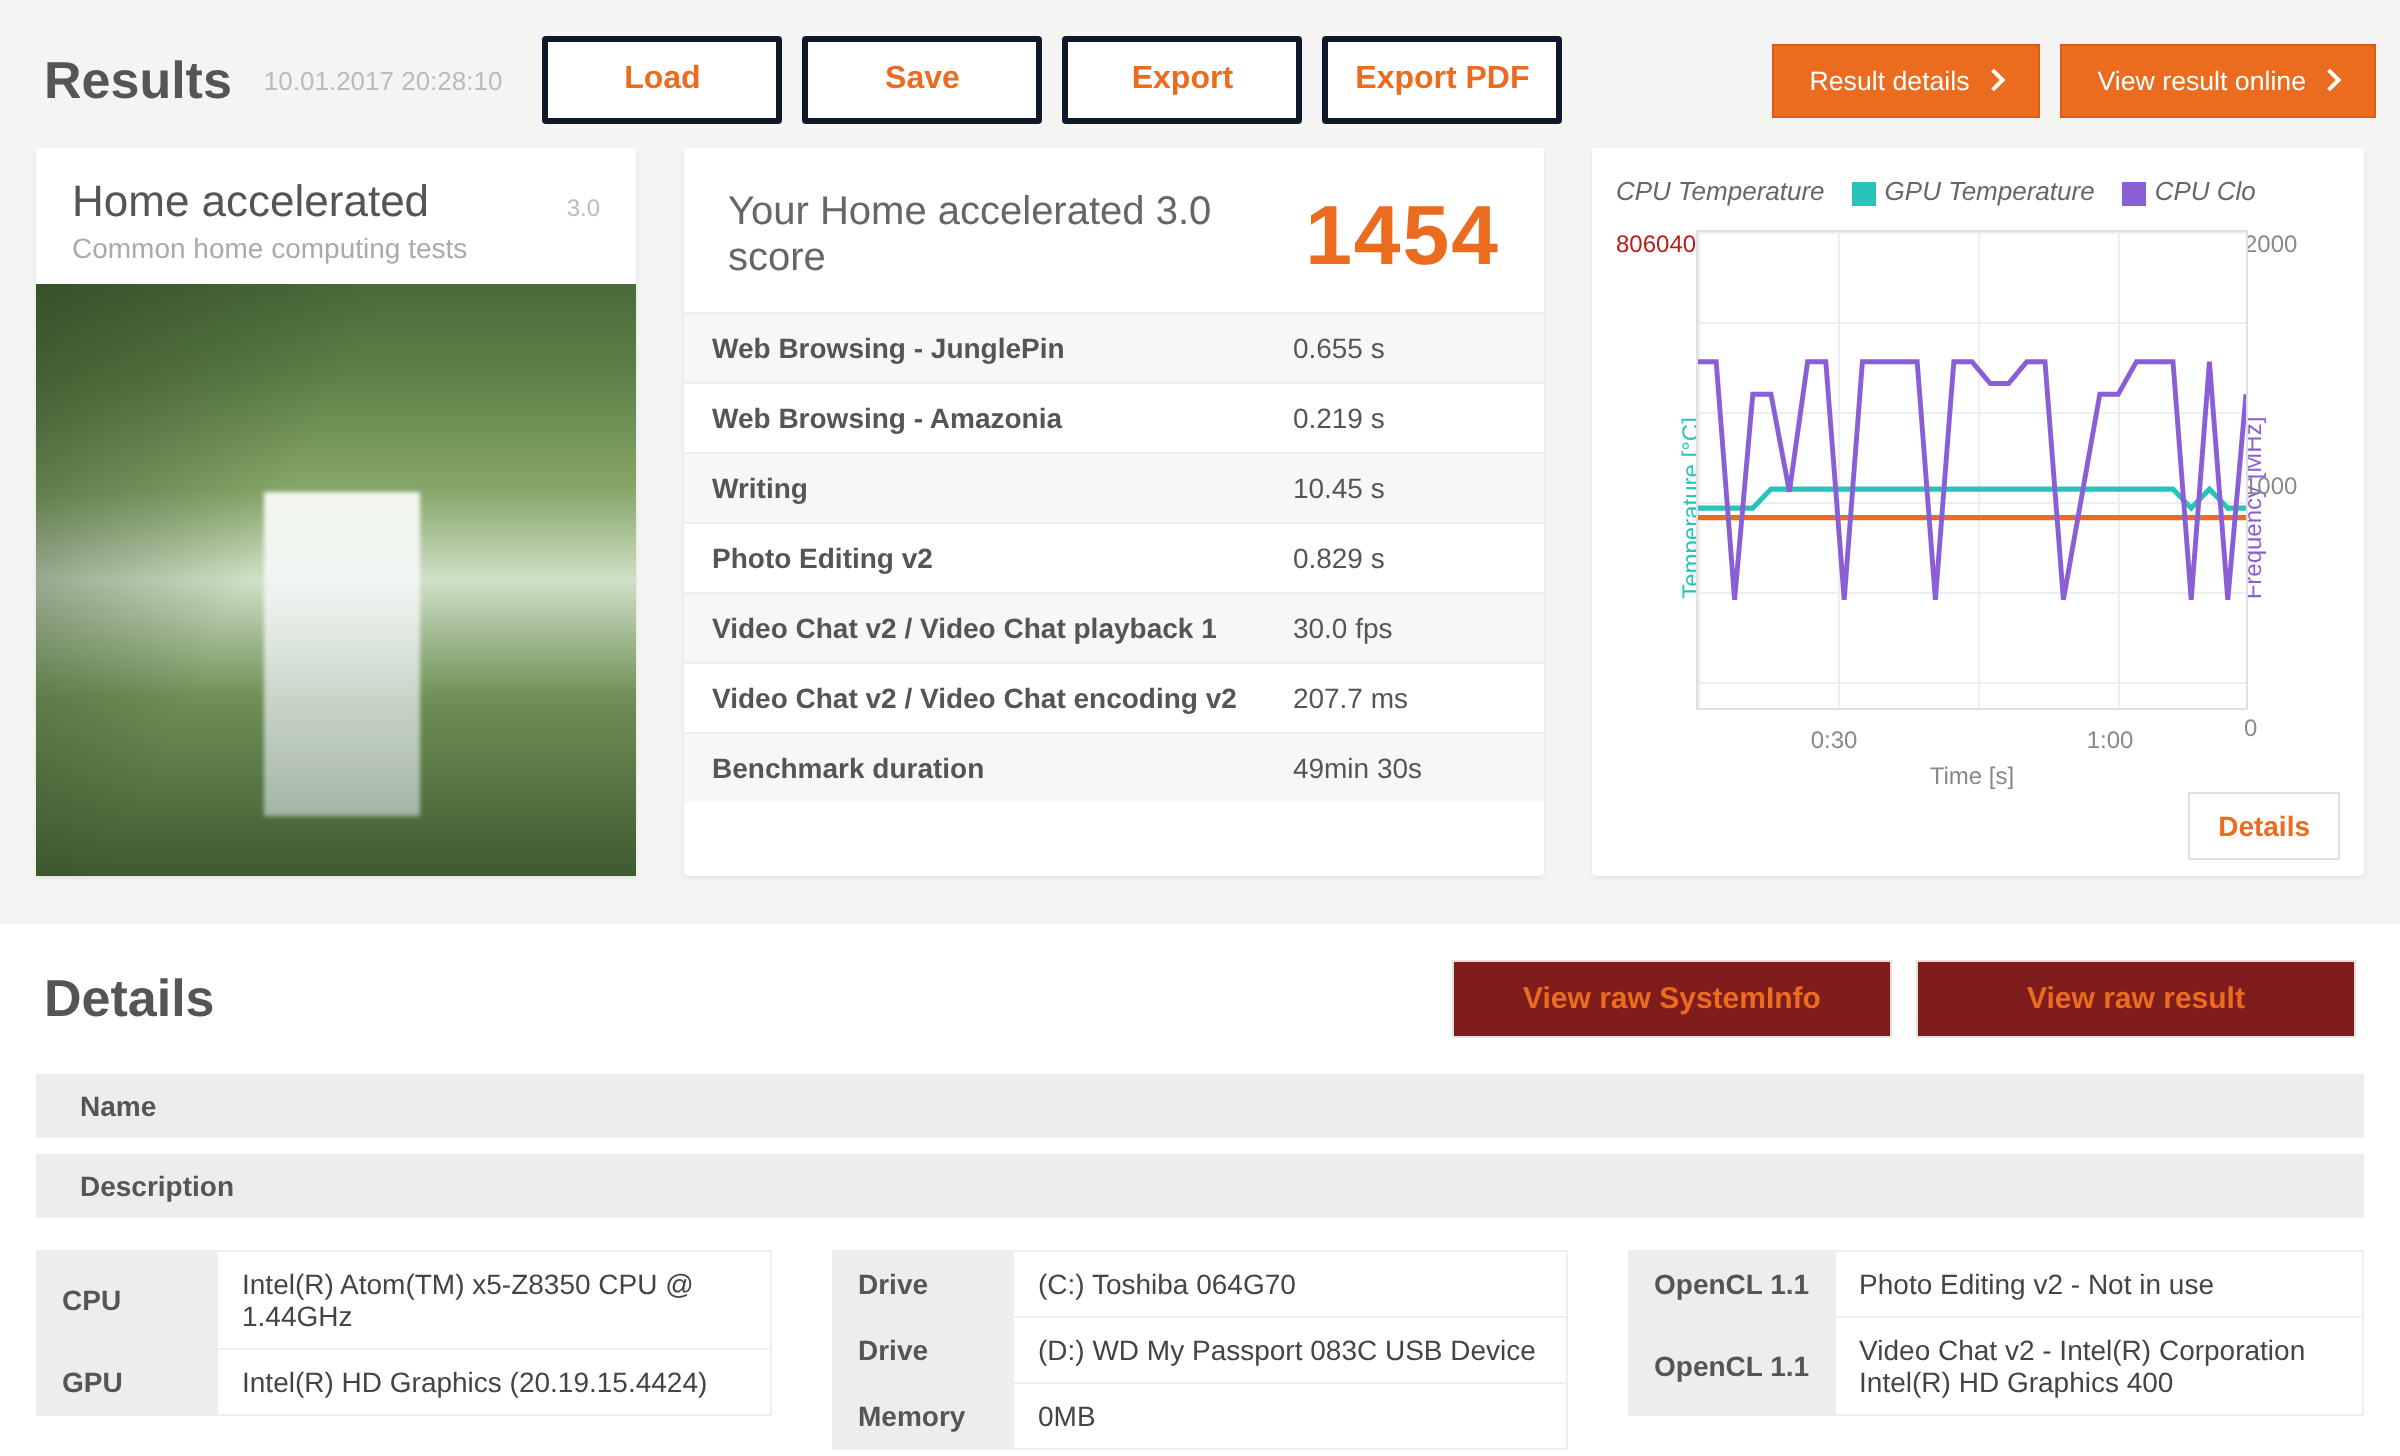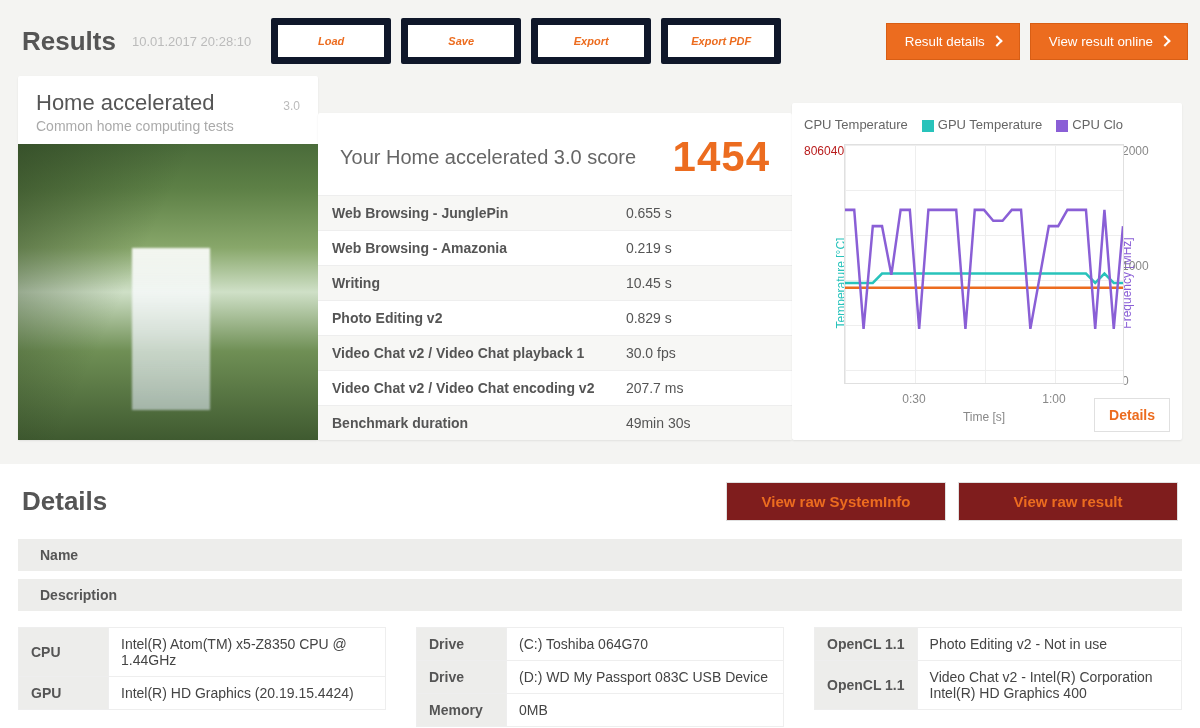--- a/index.html
+++ b/index.html
@@ -1,24 +1,24 @@
 <!DOCTYPE html>
 <html><head>
 <meta charset="utf-8">
 <style>
   * { box-sizing: border-box; margin: 0; padding: 0; font-family: "Segoe UI", Arial, sans-serif; }
   body { background: #f4f4f2; color: #444; width: 1200px; }
   .header-bar { display: flex; align-items: center; padding: 18px 12px 12px 22px; gap: 10px; }
   .header-title { font-size: 26px; font-weight: 600; color: #555; margin-right: 6px; }
   .header-ts { font-size: 13px; color: #bbb; margin-right: 10px; }
-  .btn { border: 7px solid #0f172a; background: #fff; color: #ec6c1f; font-weight: 600; font-size: 11px; padding: 10px 0; min-width: 120px; text-align: center; cursor: pointer; border-radius: 2px; font-style: italic; }
+  .btn { border: 3px solid #0f172a; background: #fff; color: #ec6c1f; font-weight: 600; font-size: 16px; padding: 10px 0; min-width: 120px; text-align: center; cursor: pointer; border-radius: 2px; }
   .btn-orange { background: #ec6c1f; color: #fff; border: 1px solid #d85e15; display: inline-flex; align-items: center; justify-content: center; gap: 8px; padding: 10px 18px; min-width: auto; }
   .chev { display:inline-block; width:8px; height:8px; border-top:2px solid #fff; border-right:2px solid #fff; transform:rotate(45deg); }
   .spacer { flex: 1; }
-  .top-row { display: flex; padding: 0 18px; gap: 0; align-items: flex-end; }
+  .top-row { display: flex; padding: 0 18px; gap: 24px; }
   .card { background: #fff; border-radius: 2px; box-shadow: 0 1px 2px rgba(0,0,0,0.08); }
   .left-col { width: 300px; }
   .left-head { padding: 14px 18px 10px; }
   .left-title-row { display:flex; justify-content:space-between; align-items:baseline; }
   .left-title { font-size: 22px; font-weight: 400; color: #555; }
   .left-ver { font-size: 12px; color: #bbb; }
   .left-sub { font-size: 14px; color: #aaa; margin-top: 2px; }
   .waterfall { width: 300px; height: 296px; background:
     linear-gradient(115deg, rgba(40,60,30,0.55), rgba(40,60,30,0) 40%),
     linear-gradient(to bottom, #4a6b3a 0%, #5d8046 15%, #88a76a 35%, #cfe0c7 50%, #6f8f55 70%, #3f5a30 100%);
@@ -30,33 +30,33 @@
   .mid-col { flex: 1; min-width: 430px; }
   .score-row { display:flex; justify-content:space-between; align-items:center; padding: 20px 22px 14px; }
   .score-label { font-size: 20px; color: #666; }
   .score-val { font-size: 42px; font-weight: 700; color: #ec6c1f; letter-spacing: 1px; }
   table.metrics { width: 100%; border-collapse: collapse; }
   table.metrics td { padding: 9px 14px; font-size: 14px; border-top: 1px solid #eee; }
   table.metrics tr:nth-child(odd) td { background: #f7f7f5; }
   table.metrics td:first-child { font-weight: 700; color: #555; width: 62%; white-space: nowrap; overflow:hidden; text-overflow:ellipsis; }
   table.metrics td:last-child { color: #555; }
   .right-col { width: 390px; position: relative; padding: 14px 12px 12px 6px; }
-  .legend { display:flex; gap: 14px; font-size: 13px; color:#666; align-items:center; white-space:nowrap; overflow:hidden; margin-bottom: 6px; padding-left: 6px;}
+  .legend { display:flex; gap: 14px; font-size: 13px; color:#666; align-items:center; white-space:nowrap; overflow:hidden; margin-bottom: 6px; padding-left: 6px; font-style: italic;}
   .swatch { width:12px; height:12px; display:inline-block; margin-right:4px; vertical-align:middle; }
   .chart-wrap { position:relative; height: 290px; }
   .axis-label-l { position:absolute; left:-2px; top:50%; transform: translateY(-50%) rotate(-90deg); font-size:12px; color:#28c3bb; transform-origin:center; }
   .axis-label-r { position:absolute; right:-2px; top:50%; transform: translateY(-50%) rotate(-90deg); font-size:12px; color:#8a5fd6; transform-origin:center; }
   .chart { position:absolute; left:46px; right:46px; top:6px; bottom:44px; background:
     repeating-linear-gradient(to bottom, #eee 0 1px, transparent 1px 45px),
     repeating-linear-gradient(to right, #eee 0 1px, transparent 1px 70px),
     #fff; border:1px solid #e0e0e0;
   }
   .chart svg { width:100%; height:100%; display:block; }
   .yticks-l { position:absolute; left:6px; top:6px; bottom:44px; display:flex; flex-direction:row; justify-content:space-between; font-size:12px; color:#b91c1c; text-align:right; width:22px;}
-  .yticks-r { position:absolute; right:18px; top:6px; bottom:40px; display:flex; flex-direction:column; justify-content:space-between; font-size:12px; color:#888; text-align:left; width:30px;}
+  .yticks-r { position:absolute; right:18px; top:6px; bottom:28px; display:flex; flex-direction:column; justify-content:space-between; font-size:12px; color:#888; text-align:left; width:30px;}
   .xticks { position:absolute; left:46px; right:46px; bottom:22px; display:flex; justify-content:space-around; font-size:12px; color:#888;}
   .xlabel { position:absolute; left:0; right:0; bottom:4px; text-align:center; font-size:12px; color:#888;}
   .details-btn { position:absolute; right:12px; bottom:8px; background:#fff; border:1px solid #e0e0e0; color:#ec6c1f; font-weight:600; font-size:14px; padding:8px 14px; cursor:pointer; }
 
   .details-section { margin-top: 24px; background:#fff; padding: 0 0 20px; }
   .details-head { display:flex; align-items:center; padding: 18px 22px 10px; gap: 12px; }
   .details-title { font-size: 26px; font-weight: 600; color:#555; flex:1; }
   .btn-outline { background:#7f1d1d; border:1px solid #e0e0e0; color:#ec6c1f; font-weight:600; font-size:15px; padding:10px 26px; cursor:pointer; min-width:220px; text-align:center; }
   .nd-row { background:#ededeb; padding: 8px 22px; font-weight:700; font-size:14px; color:#555; margin: 8px 18px 2px; }
   .spec-grid { display:flex; gap: 30px; padding: 14px 18px 0; }

